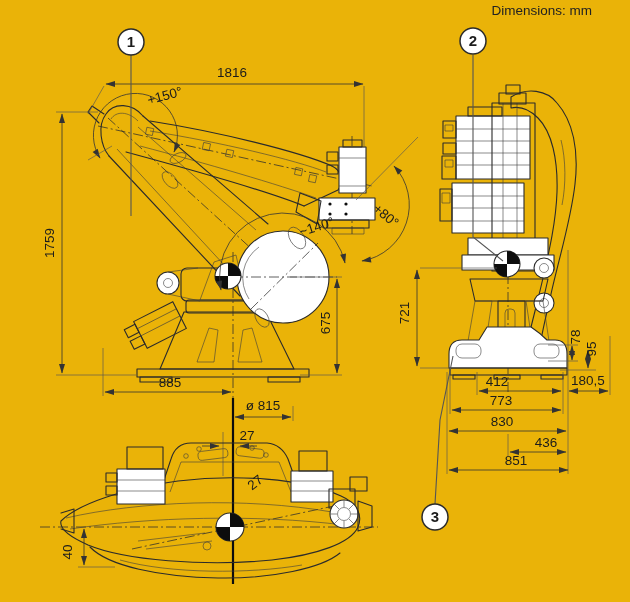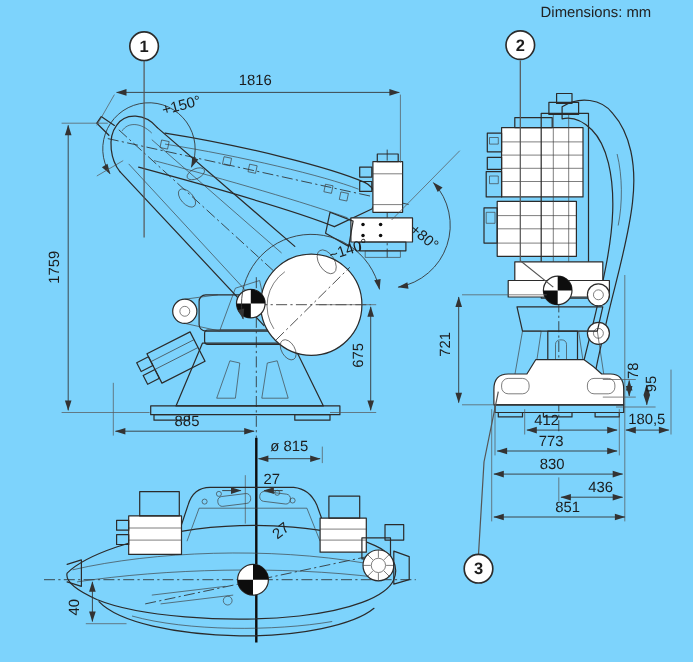--- a/index.html
+++ b/index.html
@@ -1,16 +1,16 @@
 <!DOCTYPE html>
 <html><head>
 <meta charset="utf-8">
 <style>
   html,body { margin:0; padding:0; background:#fff; }
-  .stage { position:relative; width:630px; height:602px; background:#7dd3fc; overflow:hidden; }
+  .stage { position:relative; width:630px; height:602px; background:#eab308; overflow:hidden; }
   svg { display:block; }
   text { font-family:"Liberation Sans", sans-serif; font-size:13.5px; fill:#1c1c1c; }
   .units { font-size:13.5px; fill:#222; }
   .co-num { font-size:15px; font-weight:bold; }
   .ln  { fill:none; stroke:#2b2b2b; stroke-width:1.1; stroke-linejoin:round; stroke-linecap:round; }
   .lnW { fill:#ffffff; stroke:#2b2b2b; stroke-width:1.1; stroke-linejoin:round; }
   .thin{ fill:none; stroke:#3c3c3c; stroke-width:0.6; stroke-linejoin:round; }
   .dim { fill:none; stroke:#333; stroke-width:0.8; }
   .ext { fill:none; stroke:#555; stroke-width:0.65; }
   .cl  { fill:none; stroke:#2b2b2b; stroke-width:0.75; stroke-dasharray:10 3 2 3; }

